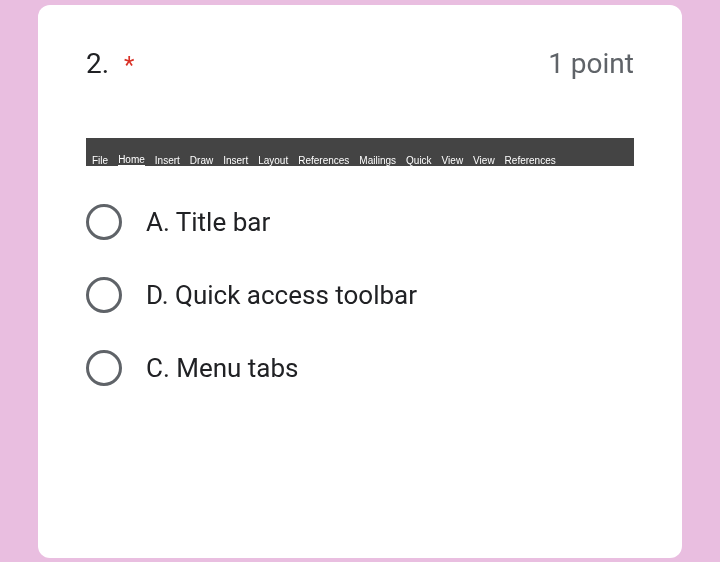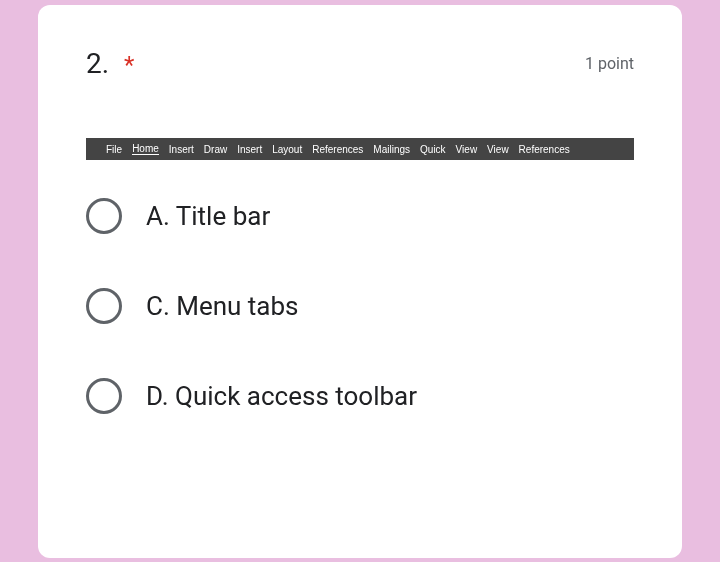--- a/index.html
+++ b/index.html
@@ -26,47 +26,47 @@
   .qnum-wrap {
     font-size: 28px;
     color: #202124;
   }
   .required {
     color: #d93025;
     font-size: 24px;
     margin-left: 8px;
   }
   .points {
-    font-size: 16px;
+    font-size: 28px;
     color: #5f6368;
   }
   .ribbon-img {
     background: #444;
-    height: 22px;
+    height: 28px;
     width: 100%;
     display: flex;
-    align-items: center;
-    padding: 0 20px;
+    align-items: flex-end;
+    padding: 0 6px;
     gap: 10px;
     margin-bottom: 38px;
   }
   .ribbon-tab {
     color: #fff;
     font-size: 10px;
     font-family: "Segoe UI", Arial, sans-serif;
     white-space: nowrap;
   }
   .ribbon-tab.active {
     border-bottom: 1.5px solid #fff;
     padding-bottom: 0px;
   }
   .options {
     display: flex;
     flex-direction: column;
-    gap: 54px;
+    gap: 37px;
   }
   .option {
     display: flex;
     align-items: center;
     gap: 24px;
     cursor: pointer;
   }
   .radio {
     width: 36px;
     height: 36px;
@@ -106,20 +106,20 @@
     <span class="ribbon-tab">References</span>
   </div>
 
   <div class="options">
     <div class="option">
       <div class="radio"></div>
       <div class="option-label">A. Title bar</div>
     </div>
     <div class="option">
       <div class="radio"></div>
-      <div class="option-label">C. Menu tabs</div>
+      <div class="option-label">D. Quick access toolbar</div>
     </div>
     <div class="option">
       <div class="radio"></div>
-      <div class="option-label">D. Quick access toolbar</div>
+      <div class="option-label">C. Menu tabs</div>
     </div>
   </div>
 </div>
 
 </body></html>

